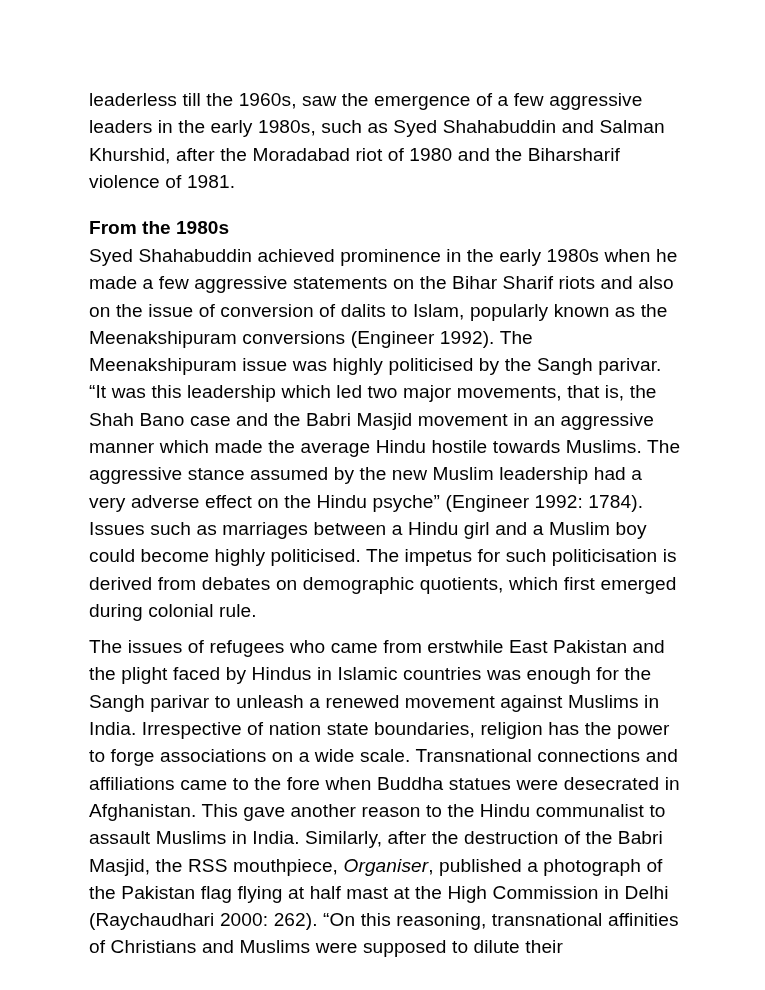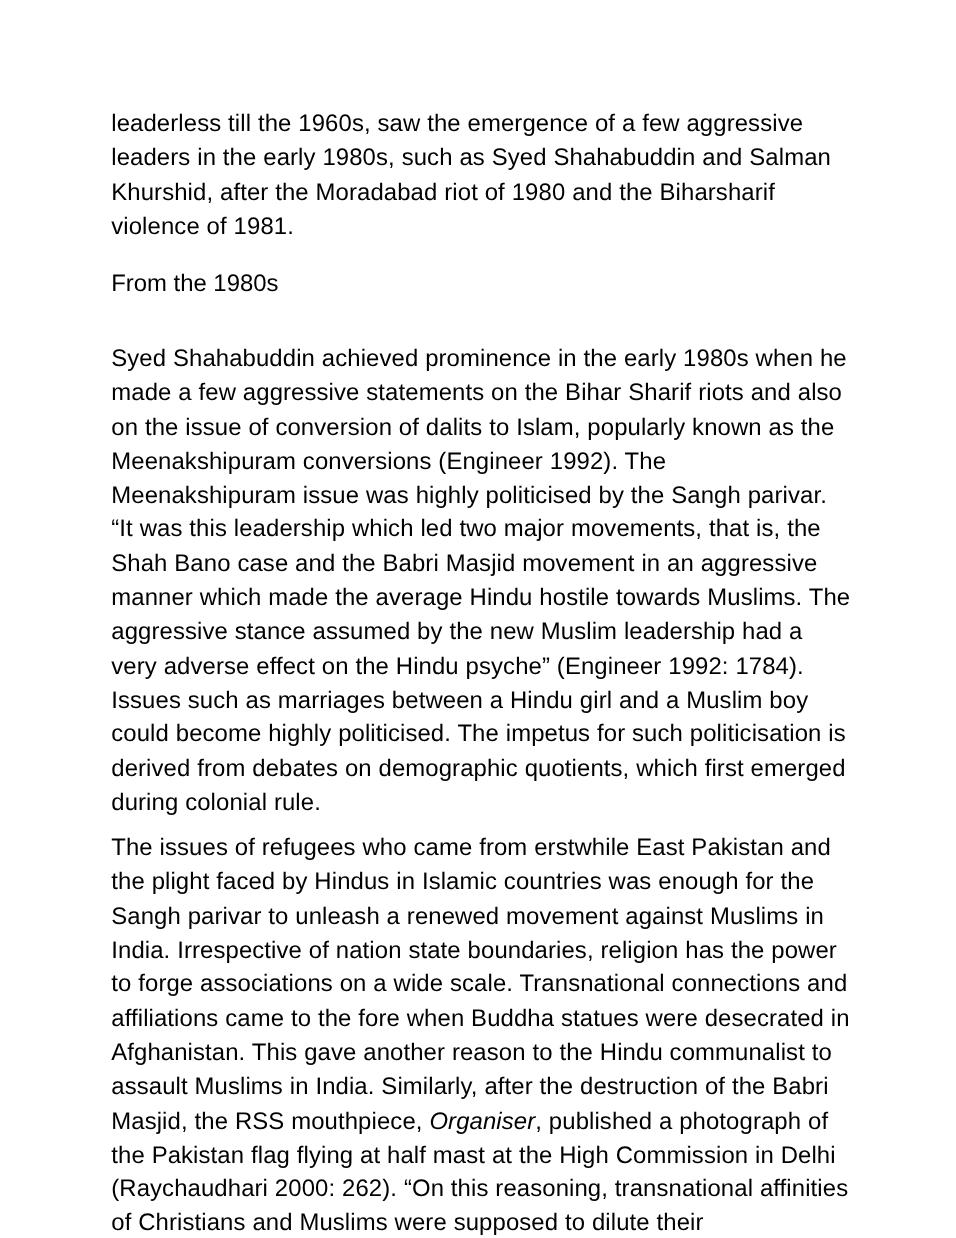--- a/index.html
+++ b/index.html
@@ -36,26 +36,26 @@
     margin: 0 0 8.6px 0;
     color: #000000;
     white-space: pre-wrap;
   }
   .para + .para {
     margin-top: 9px;
   }
   .section-heading {
     font-size: 19.1px;
     line-height: 27.3px;
-    font-weight: normal;
+    font-weight: bold;
     margin: 18.5px 0 0 0;
     color: #000000;
   }
   .section-heading + .para {
-    margin-top: 33px;
+    margin-top: 1px;
   }
   .ital {
     font-style: italic;
   }
 </style>
 </head>
 <body>
 
 <div class="page">
   <div class="text-column">

